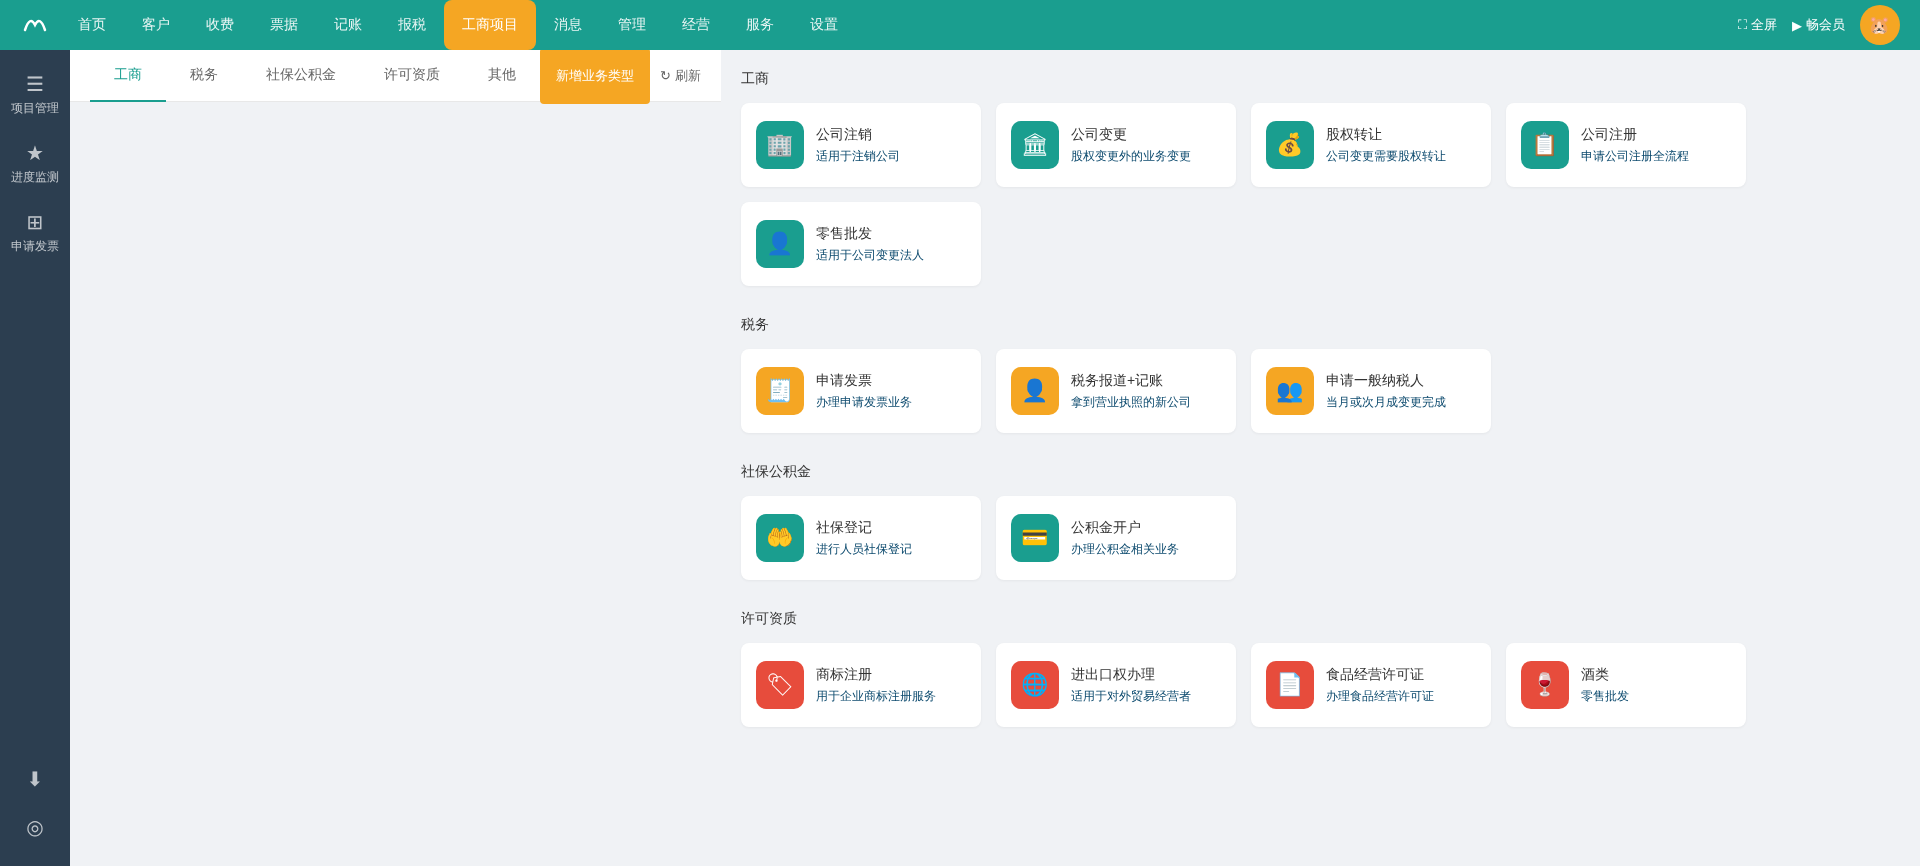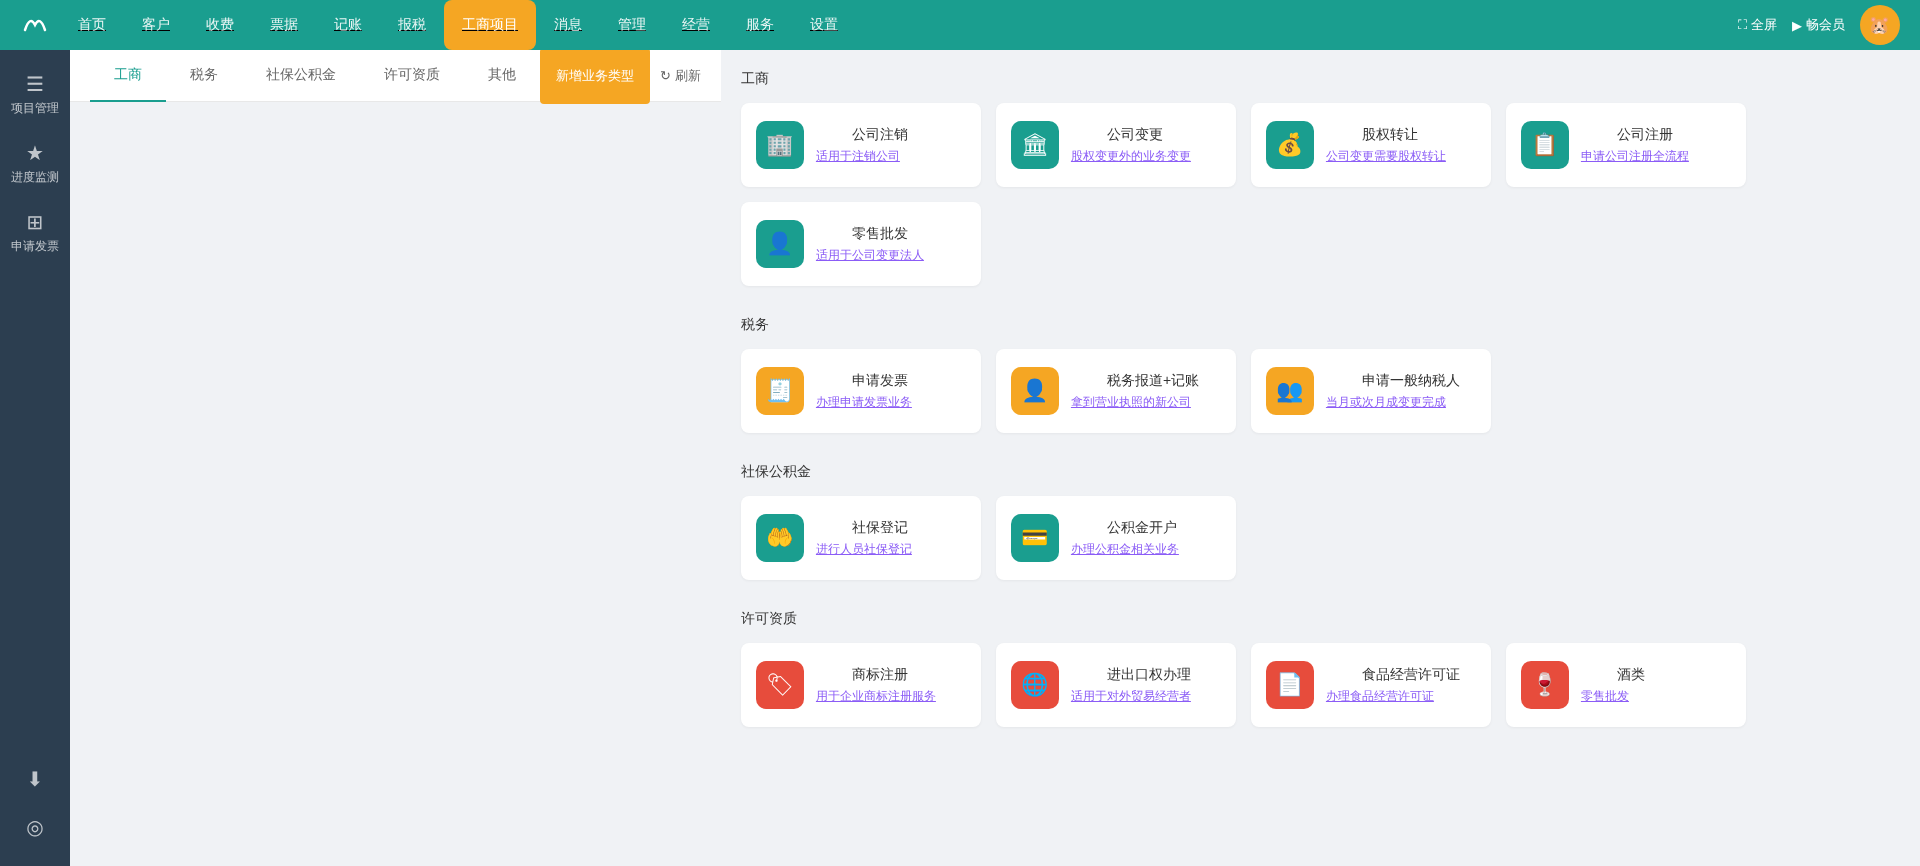--- a/index.html
+++ b/index.html
@@ -20,21 +20,20 @@
       align-items: center;
       justify-content: center;
       color: white;
       font-size: 22px;
     }
     .top-nav-items {
       display: flex;
       align-items: flex-start;
       flex: 1;
       gap: 0;
-      text-decoration: underline;
     }
     .top-nav-item {
       color: rgba(255,255,255,0.9);
       padding: 0 18px;
       height: 50px;
       display: flex;
       align-items: center;
       cursor: pointer;
       font-size: 14px;
       white-space: nowrap;
@@ -220,26 +219,24 @@
     .card-icon.teal { background: #1a9e8f; }
     .card-icon.orange { background: #f5a623; }
     .card-icon.coral { background: #e74c3c; }
 
     .card-text { flex: 1; }
     .card-title {
       font-size: 14px;
       color: #333;
       font-weight: 500;
       margin-bottom: 4px;
-      margin-left: 36px;
     }
     .card-desc {
       font-size: 12px;
-      color: #8b5cf6;
-      text-decoration: underline;
+      color: #0c4a6e;
     }
 
     
     .scroll-content::-webkit-scrollbar { width: 8px; }
     .scroll-content::-webkit-scrollbar-track { background: #f0f2f5; }
     .scroll-content::-webkit-scrollbar-thumb { background: #ccc; border-radius: 4px; }
   </style>
 </head>
 <body>
 

